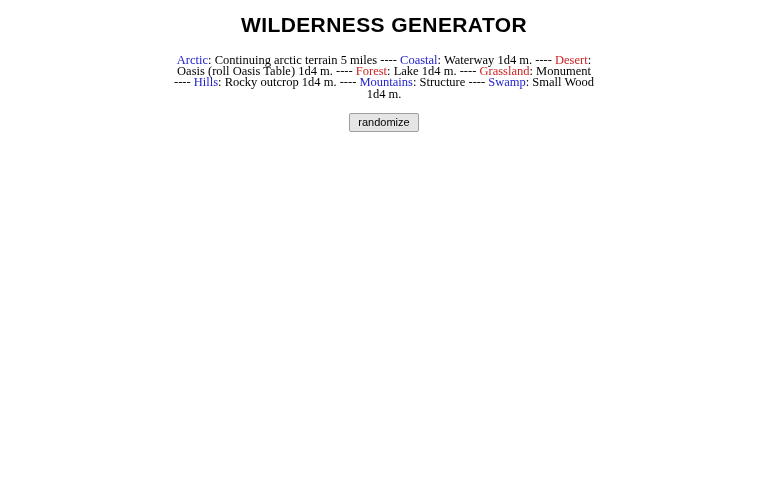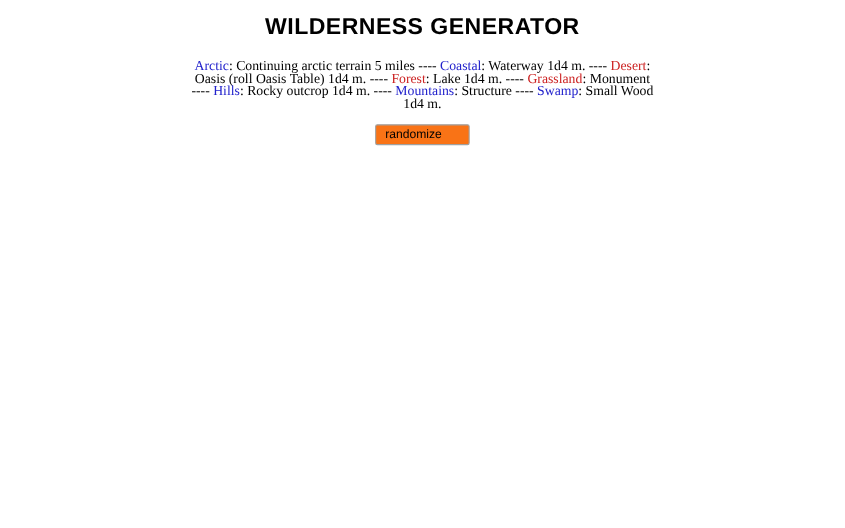--- a/index.html
+++ b/index.html
@@ -46,22 +46,22 @@
   .sep {
     color: #000000;
   }
   .btn-wrap {
     margin-top: 11px;
   }
   button.randomize {
     font-family: "Liberation Sans", sans-serif;
     font-size: 11px;
     line-height: 12px;
-    padding: 2px 24px 3px 8px;
-    background: #f97316;
+    padding: 2px 8px 3px 8px;
+    background: #e5e5e5;
     border: 1px solid #a0a0a0;
     border-radius: 2px;
     color: #000000;
     cursor: pointer;
   }
 </style>
 </head>
 <body>
 
 <div class="page">

